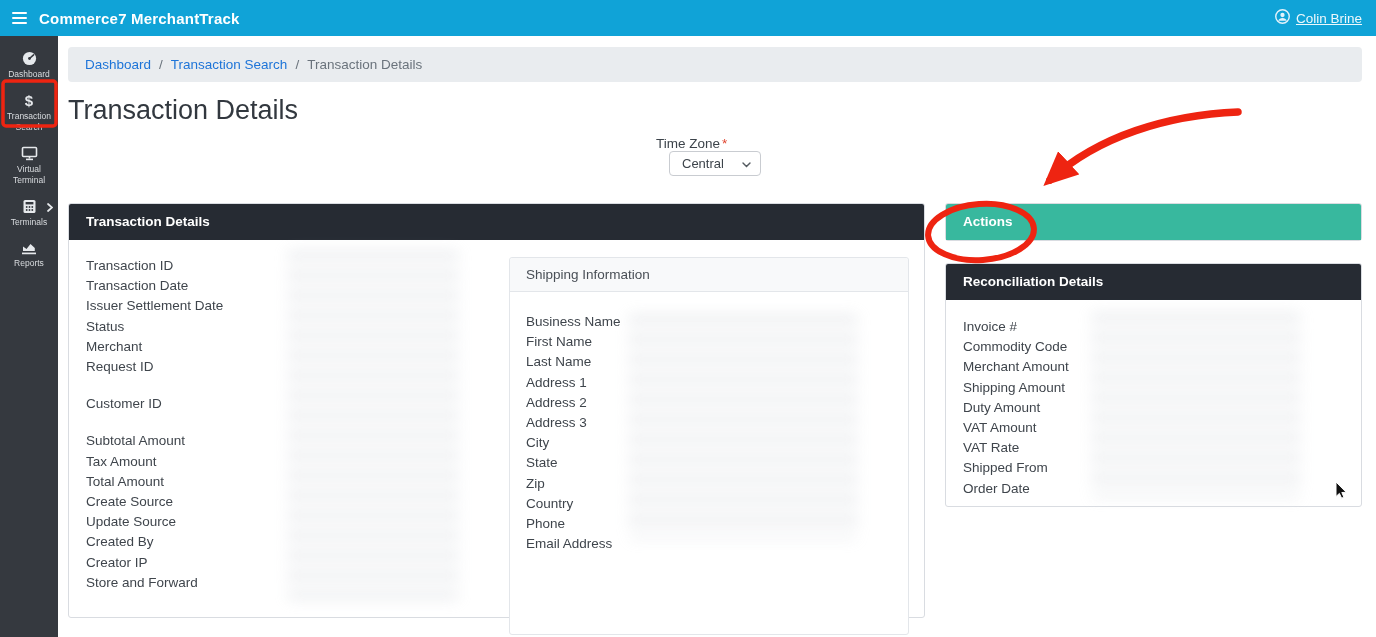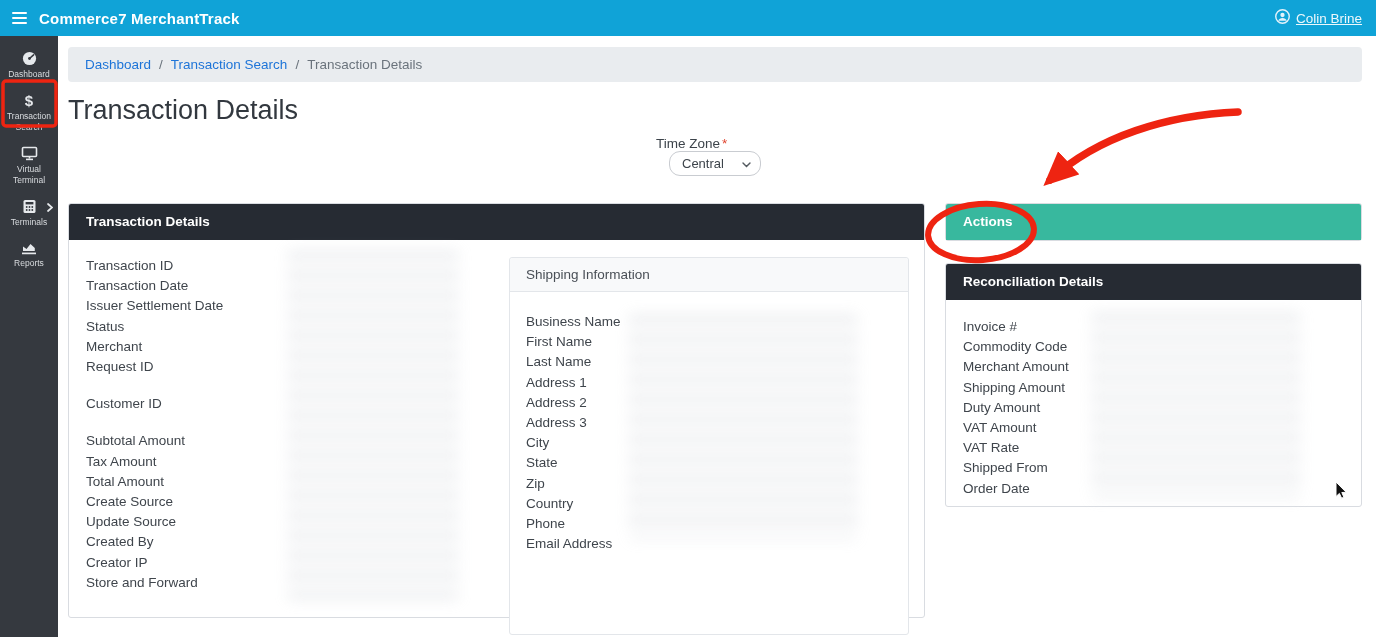--- a/index.html
+++ b/index.html
@@ -27,21 +27,21 @@
   .breadcrumb { background:#e9ecef; border-radius:4px; height:35px; display:flex; align-items:center; padding:0 17px; font-size:13.5px; }
   .breadcrumb a { color:#1d74d8; text-decoration:none; cursor:pointer; }
   .crumb-sep { color:#6a737c; margin:0 8px; }
   .crumb-current { color:#6a737c; }
 
   .page-title { font-size:27px; font-weight:500; color:#32383f; margin:13px 0 10px; }
 
   .tz-row { display:flex; align-items:center; margin-bottom:27px;flex-direction:column; }
   .tz-label { font-size:13.5px; color:#3c434a; width:118px; }
   .req { color:#e0442e; margin-left:2px; }
-  .select { width:92px; height:25px; border:1px solid #c9ccd1; border-radius:11px; background:#fff;
+  .select { width:92px; height:25px; border:1px solid #c9ccd1; border-radius:4px; background:#fff;
             display:flex; align-items:center; justify-content:space-between; padding:0 9px 0 12px;
             font-size:13px; color:#3c434a; cursor:pointer; }
 
   .content { display:flex; gap:20px; align-items:flex-start; }
   .col-left { width:857px; flex:none; }
   .col-right { width:417px; flex:none; }
 
   .panel { border:1px solid #d9dce1; border-radius:3px; background:#fff; }
   .panel-header { background:#262b33; color:#fff; font-size:13.5px; font-weight:700;
                   padding:10px 17px; border-radius:2px 2px 0 0; height:36px; }

